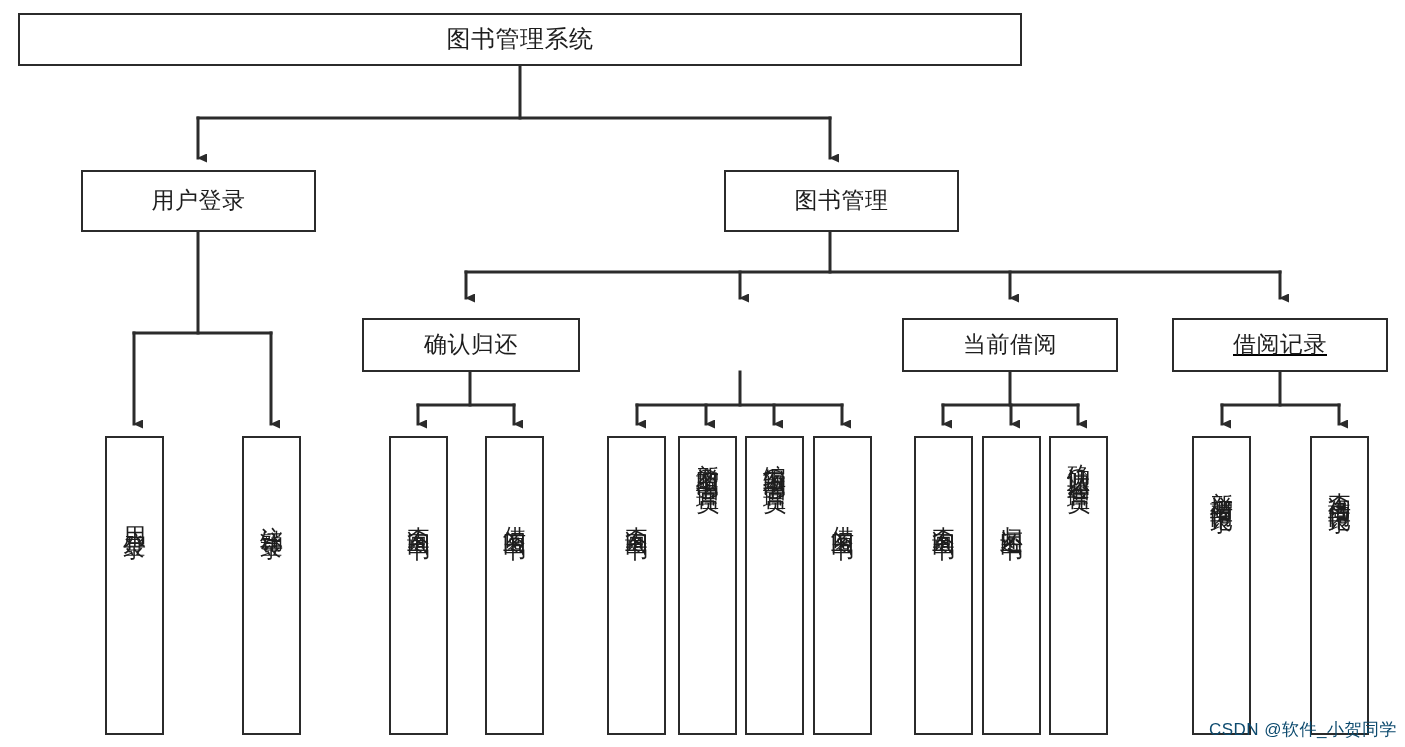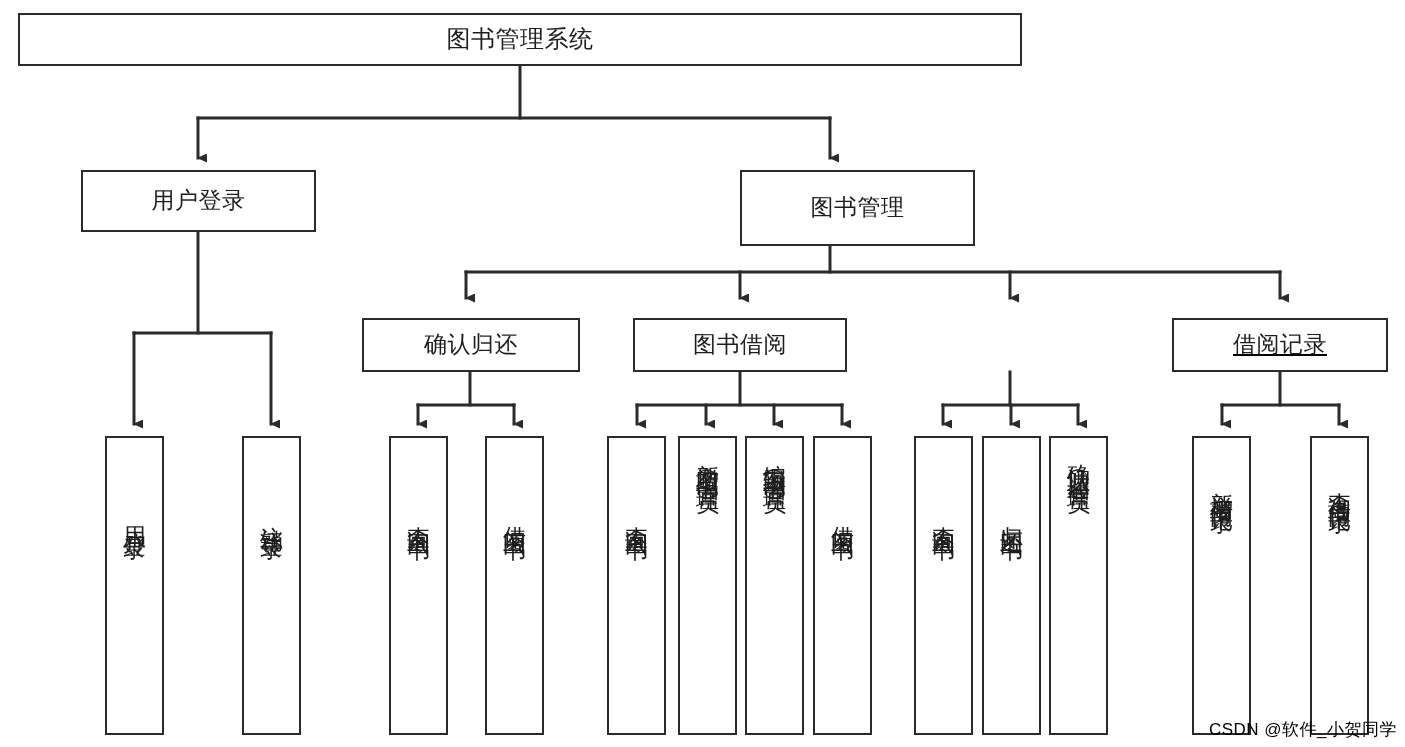--- a/index.html
+++ b/index.html
@@ -60,21 +60,21 @@
     line-height: 1.0;
     letter-spacing: 4px;
     white-space: nowrap;
     transform: rotate(0deg);
   }
   #watermark {
     position: absolute;
     right: 8px;
     bottom: 6px;
     font-size: 17px;
-    color: #000000;
+    color: #0c4a6e;
     letter-spacing: 0.5px;
     user-select: none;
     pointer-events: none;
     white-space: nowrap;
   }
 </style>
 </head>
 <body>
 
 <div id="diagram-root">
@@ -141,29 +141,29 @@
     </g>
   </svg>
 
   <div class="node-box root horizontal" style="left:18px; top:13px; width:1004px; height:53px;">
     <span class="node-label">图书管理系统</span>
   </div>
 
   <div class="node-box horizontal" style="left:81px; top:170px; width:235px; height:62px;">
     <span class="node-label">用户登录</span>
   </div>
-  <div class="node-box horizontal" style="left:740px; top:170px; width:235px; height:76px;">
+  <div class="node-box horizontal" style="left:724px; top:170px; width:235px; height:62px;">
     <span class="node-label">图书管理</span>
   </div>
 
   <div class="node-box horizontal" style="left:362px; top:318px; width:218px; height:54px;">
     <span class="node-label">确认归还</span>
   </div>
-  <div class="node-box horizontal" style="left:633px; top:318px; width:214px; height:54px;">
-    <span class="node-label">图书借阅</span>
+  <div class="node-box horizontal" style="left:902px; top:318px; width:216px; height:54px;">
+    <span class="node-label">当前借阅</span>
   </div>
   <div class="node-box horizontal" style="left:1172px; top:318px; width:216px; height:54px;text-decoration:underline;">
     <span class="node-label">借阅记录</span>
   </div>
 
   <div class="node-box vertical" style="left:105px; top:436px; width:59px; height:299px; padding-top:70px;">
     <span class="node-label">用户登录</span>
   </div>
   <div class="node-box vertical" style="left:242px; top:436px; width:59px; height:299px; padding-top:70px;">
     <span class="node-label">注销登录</span>

